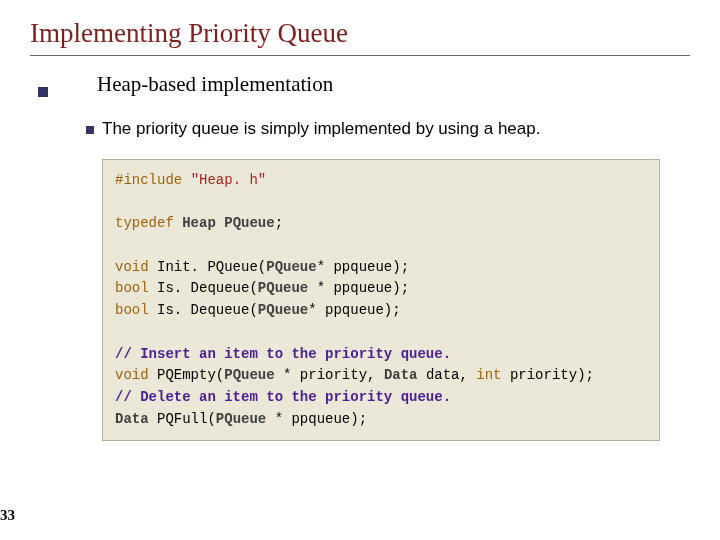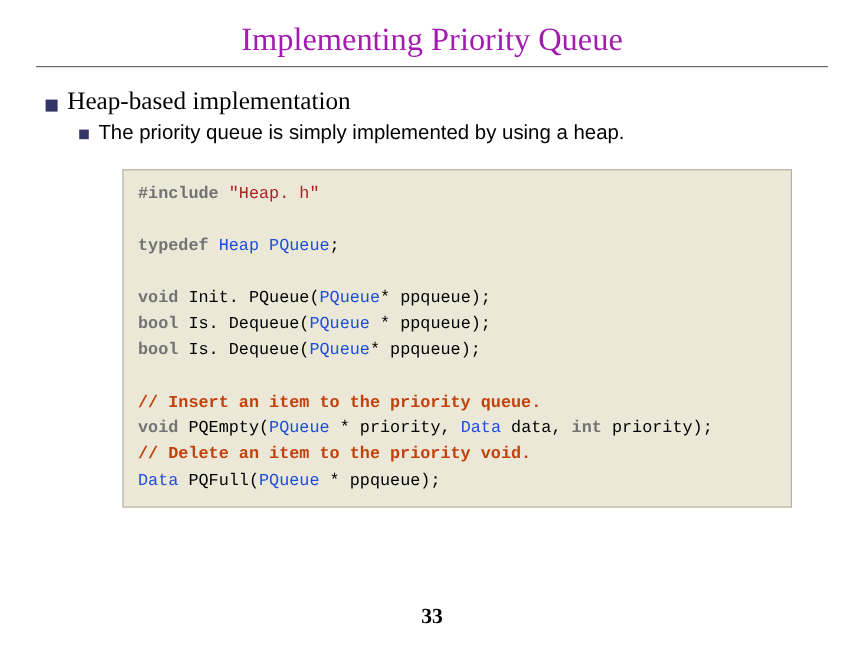--- a/index.html
+++ b/index.html
@@ -11,49 +11,50 @@
     position: relative;
     overflow: hidden;
   }
   .slide {
     width: 100%;
     height: 100%;
     padding: 18px 30px 0 30px;
   }
   .title {
     font-size: 27px;
-    text-align: center;
+    text-align: left;
     font-weight: normal;
-    color: #a21caf;
+    color: #7f1d1d;
     padding-bottom: 6px;
     border-bottom: 1px solid #666;
     margin-bottom: 16px;
   }
   .bullet-lvl1 {
     display: flex;
-    align-items: center;
+    align-items: flex-end;
     margin-left: 8px;
-    margin-bottom: 4px;
+    margin-bottom: 22px;
+    gap: 41px;
   }
   .bullet-lvl1 .sq {
     width: 10px;
     height: 10px;
     background: #333366;
     flex-shrink: 0;
     margin-top: 7px;
     margin-right: 8px;
   }
   .bullet-lvl1 .text {
     font-size: 21px;
     color: #000;
   }
   .bullet-lvl2 {
     display: flex;
     align-items: flex-start;
-    margin-left: 36px;
+    margin-left: 56px;
     margin-bottom: 14px;
   }
   .bullet-lvl2 .sq {
     width: 8px;
     height: 8px;
     background: #333366;
     flex-shrink: 0;
     margin-top: 7px;
     margin-right: 8px;
   }
@@ -66,31 +67,30 @@
     margin: 20px 30px 0 72px;
     background: #ece8d8;
     border: 1px solid #b5b2a3;
     padding: 10px 12px;
     font-family: Consolas, "Courier New", monospace;
     font-size: 14px;
     line-height: 1.55;
     color: #000;
     white-space: pre;
   }
-  .kw { color: #737373; font-weight: bold; }
-  .tp { color: #1d4ed8; }
+  .kw { color: #a16207; font-weight: normal; }
+  .tp { color: #404040; font-weight: bold; }
   .str { color: #aa2222; }
-  .cm { color: #c2410c; font-weight: bold; }
+  .cm { color: #4c1d95; font-weight: bold; }
   .pagenum {
     position: absolute;
     bottom: 16px;
     width: 100%;
     left: 0;
-    text-align: center;
-    font-size: 18px;
+    font-size: 15px;
     font-weight: bold;
     font-family: "Times New Roman", serif;
   }
 </style>
 </head>
 <body>
 
 <div class="slide">
 
   <h1 class="title">Implementing Priority Queue</h1>
@@ -108,18 +108,18 @@
   <div class="codebox"><span class="kw">#include</span> <span class="str">"Heap. h"</span>
 
 <span class="kw">typedef</span> <span class="tp">Heap</span> <span class="tp">PQueue</span><span>;</span>
 
 <span class="kw">void</span><span> Init. PQueue(</span><span class="tp">PQueue</span><span>* ppqueue);</span>
 <span class="kw">bool</span><span> Is. Dequeue(</span><span class="tp">PQueue</span><span> * ppqueue);</span>
 <span class="kw">bool</span><span> Is. Dequeue(</span><span class="tp">PQueue</span><span>* ppqueue);</span>
 
 <span class="cm">// Insert an item to the priority queue.</span>
 <span class="kw">void</span><span> PQEmpty(</span><span class="tp">PQueue</span><span> * priority, </span><span class="tp">Data</span><span> data, </span><span class="kw">int</span><span> priority);</span>
-<span class="cm">// Delete an item to the priority void.</span>
+<span class="cm">// Delete an item to the priority queue.</span>
 <span class="tp">Data</span><span> PQFull(</span><span class="tp">PQueue</span><span> * ppqueue);</span></div>
 
 </div>
 
 <div class="pagenum">33</div>
 
 </body></html>

